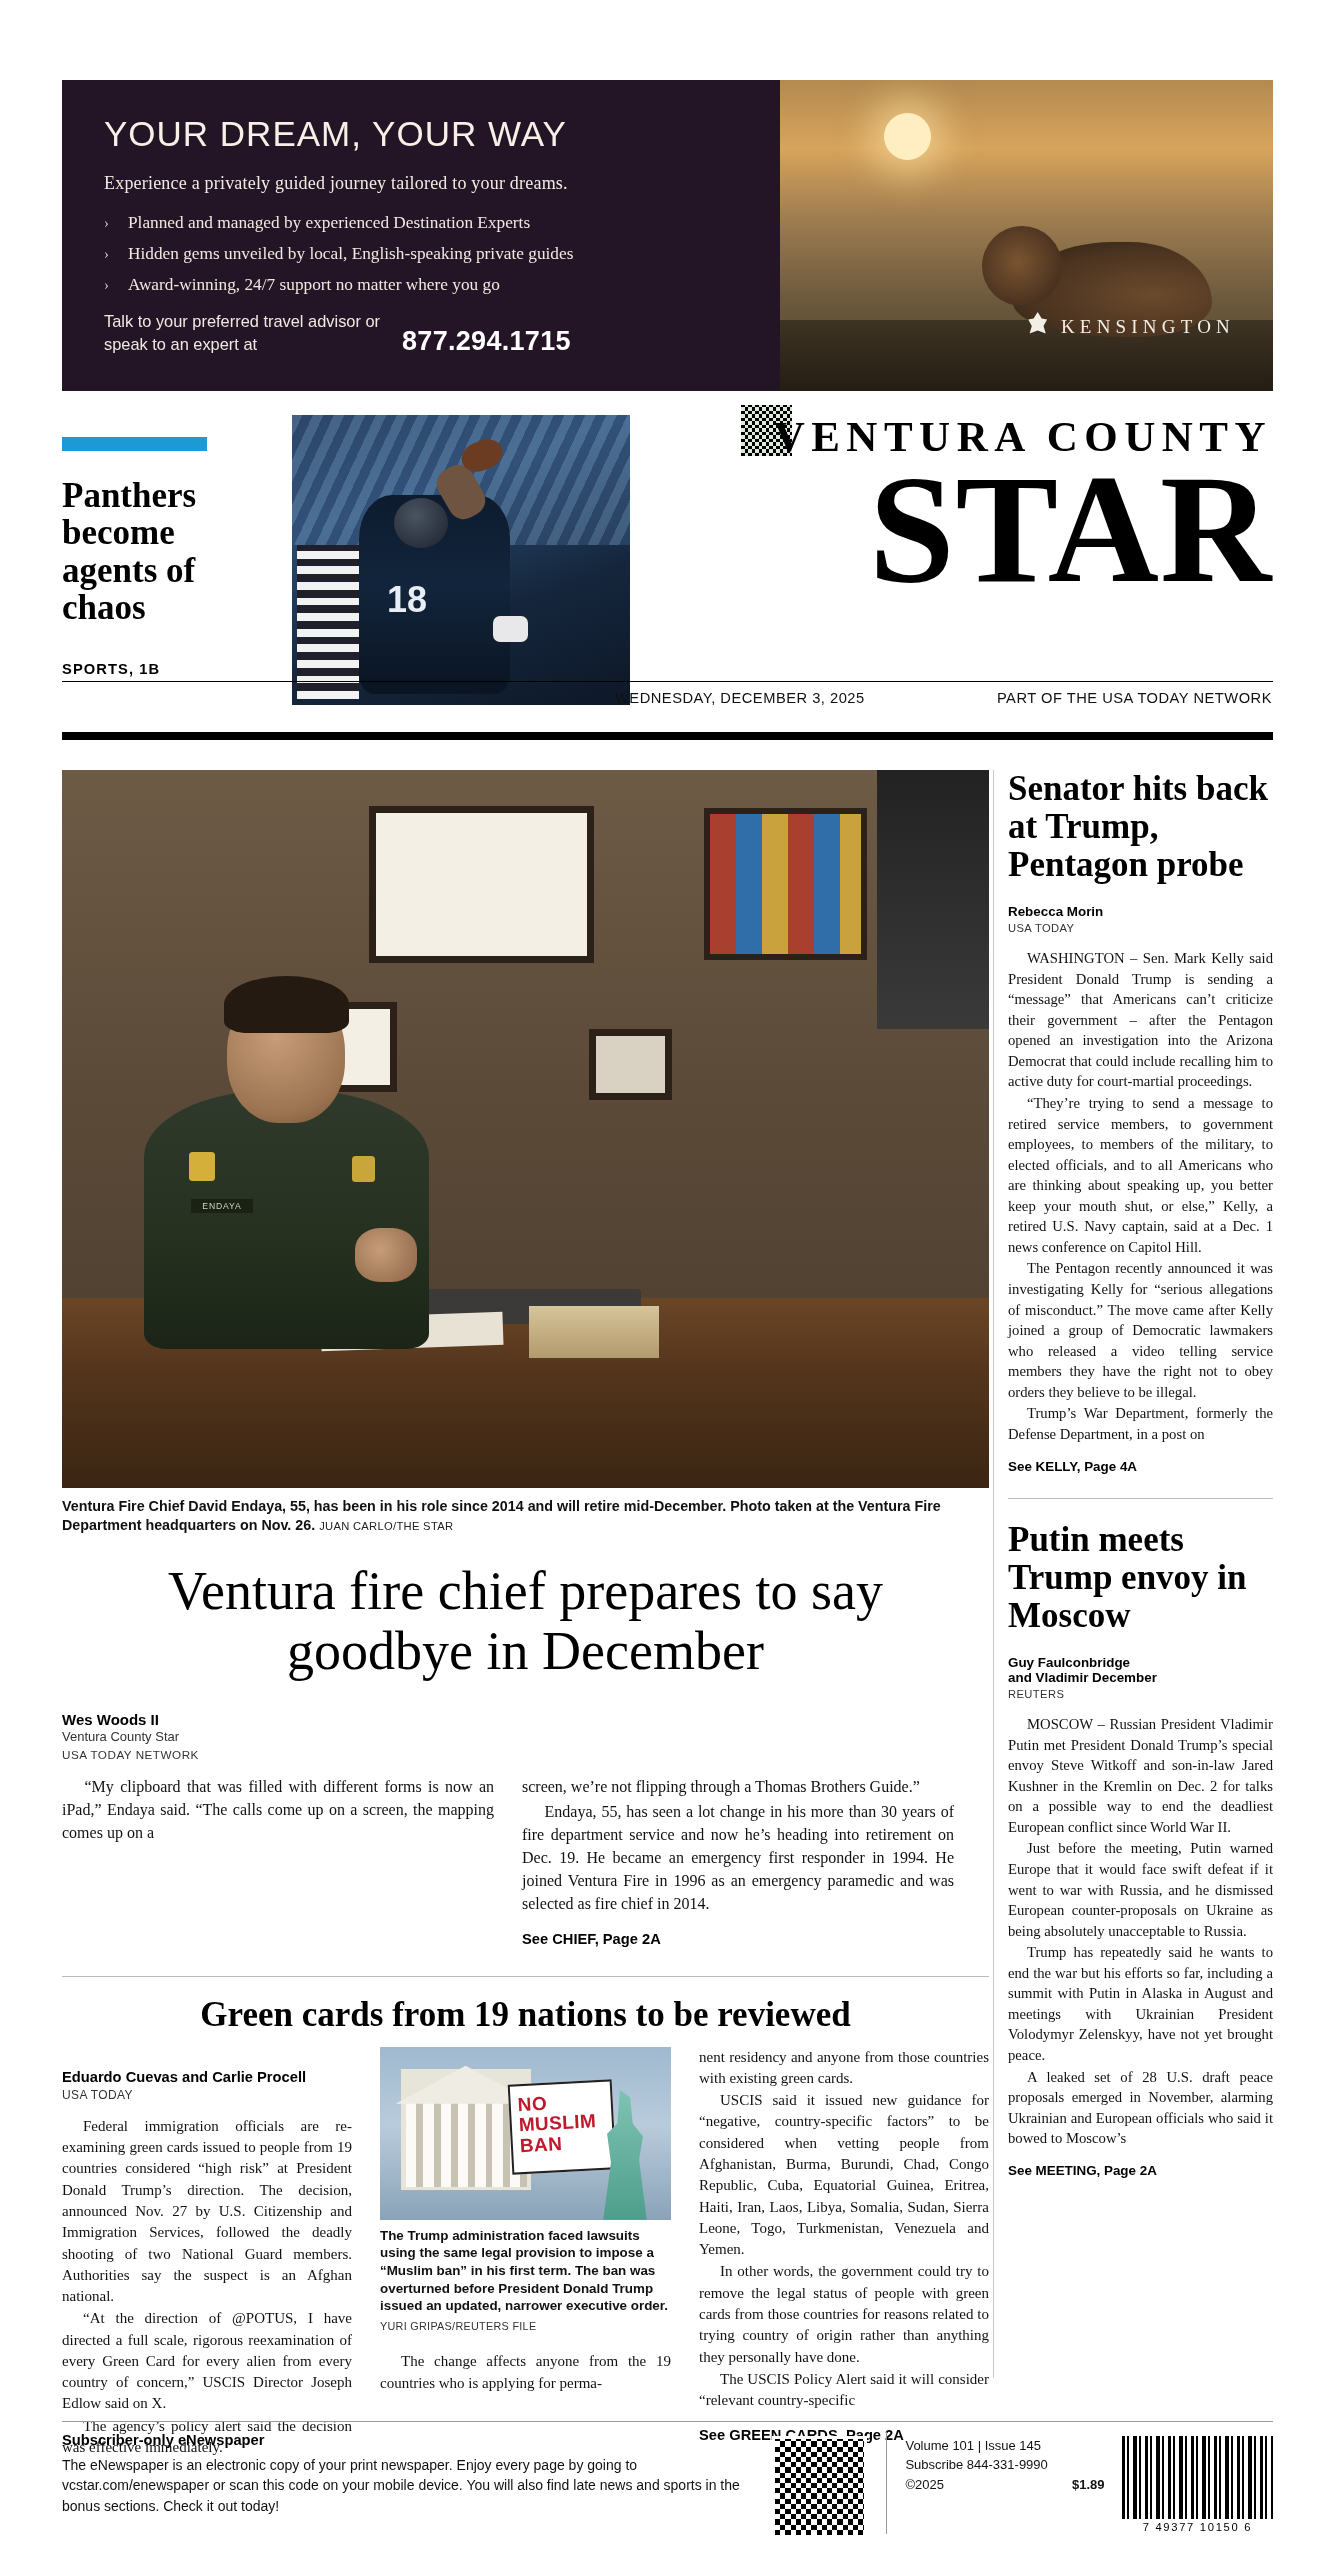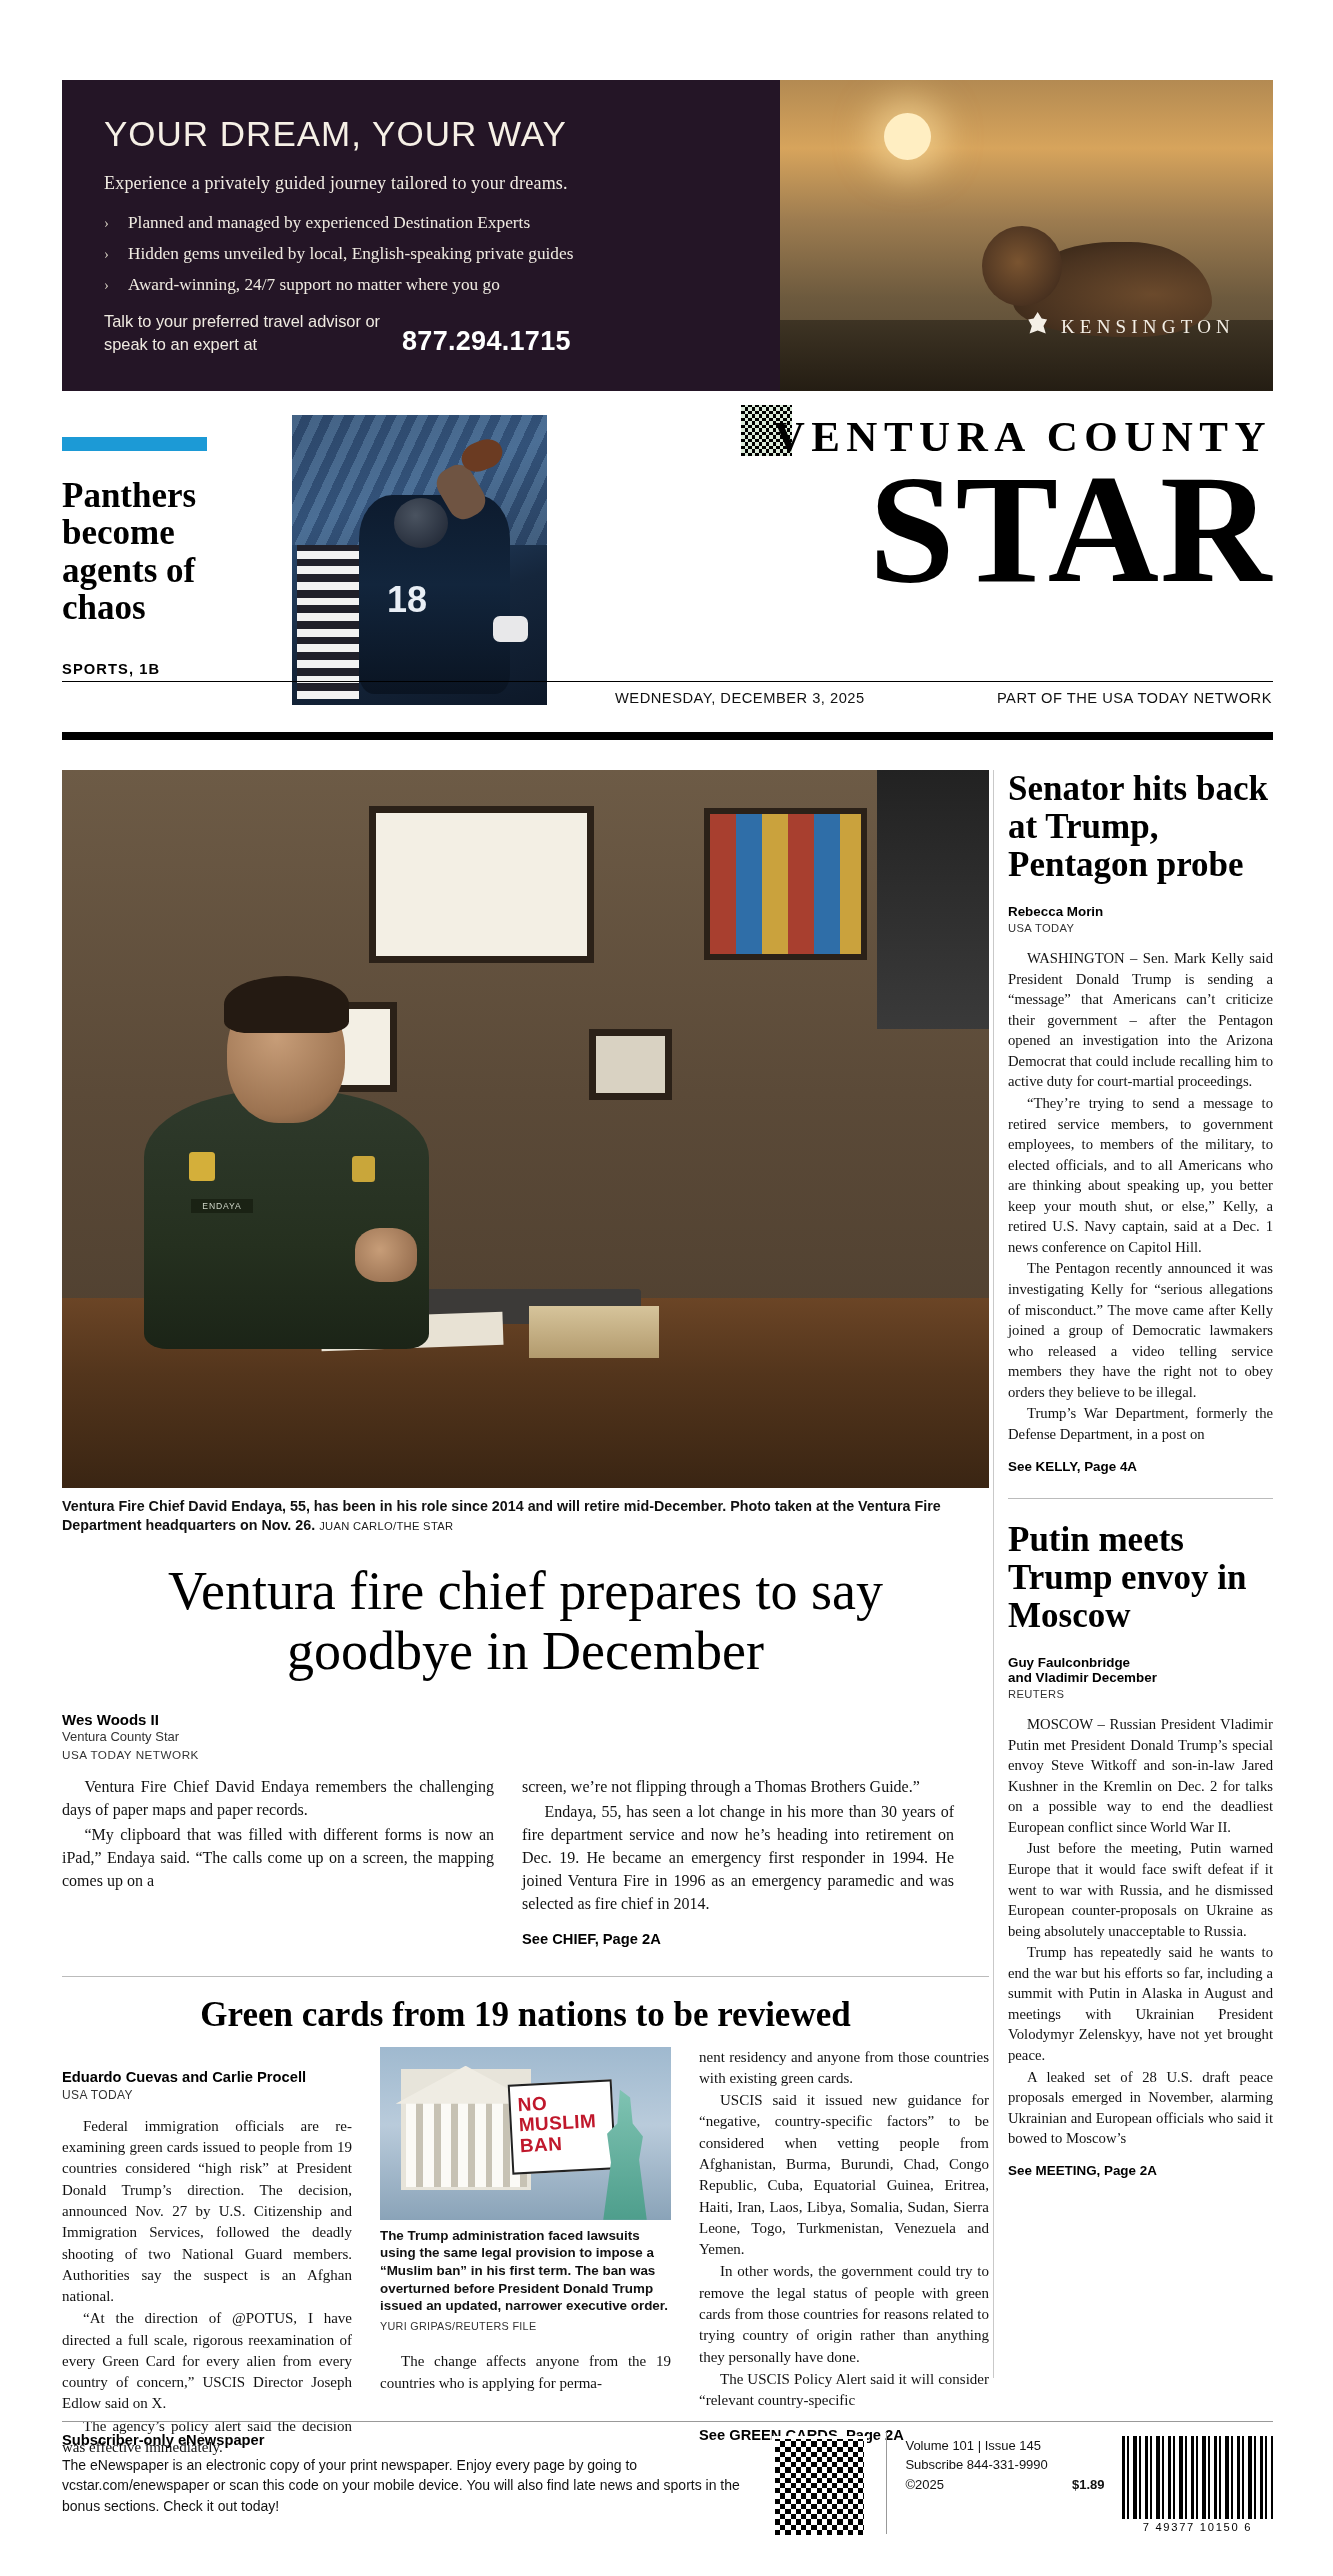--- a/index.html
+++ b/index.html
@@ -151,21 +151,21 @@
   }
   .promo-sub {
     position:absolute; left:0; top:246px;
     font-size: 14.7px;
     font-weight: 700;
     letter-spacing: 1.1px;
     color: #000000;
   }
   .promo-photo {
     position:absolute; left: 230px; top: 0px;
-    width: 255px; height: 290px;
+    width: 338px; height: 290px;
     background: linear-gradient(160deg,#1d3452 0%,#2a4a70 30%,#15263c 65%,#0d1828 100%);
     overflow:hidden;
   }
   .pp-crowd {
     position:absolute; left:0; top:0; right:0; height:130px;
     background: repeating-linear-gradient(115deg, rgba(120,160,200,.5) 0 9.5px, rgba(60,90,130,.55) 9.5px 19px);
     opacity:.85;
   }
   .pp-player {
     position:absolute; left:67px; top:80px; width:151px; height:199px;
@@ -592,21 +592,20 @@
 
     <div class="byline-block">
       <div class="byline-name">Wes Woods II</div>
       <div class="byline-org">Ventura County Star</div>
       <div class="byline-net">USA TODAY NETWORK</div>
     </div>
 
     <div class="two-col">
       <div class="c">
         <div class="bodytext">
-          <p>Ventura Fire Chief David Endaya remembers the challenging days of paper maps and paper records.</p>
           <p>“My clipboard that was filled with different forms is now an iPad,” Endaya said. “The calls come up on a screen, the mapping comes up on a</p>
         </div>
       </div>
       <div class="c">
         <div class="bodytext">
           <p class="noindent">screen, we’re not flipping through a Thomas Brothers Guide.”</p>
           <p>Endaya, 55, has seen a lot change in his more than 30 years of fire department service and now he’s heading into retirement on Dec. 19. He became an emergency first responder in 1994. He joined Ventura Fire in 1996 as an emergency paramedic and was selected as fire chief in 2014.</p>
         </div>
         <div class="jumpline">See CHIEF, Page 2A</div>
       </div>

